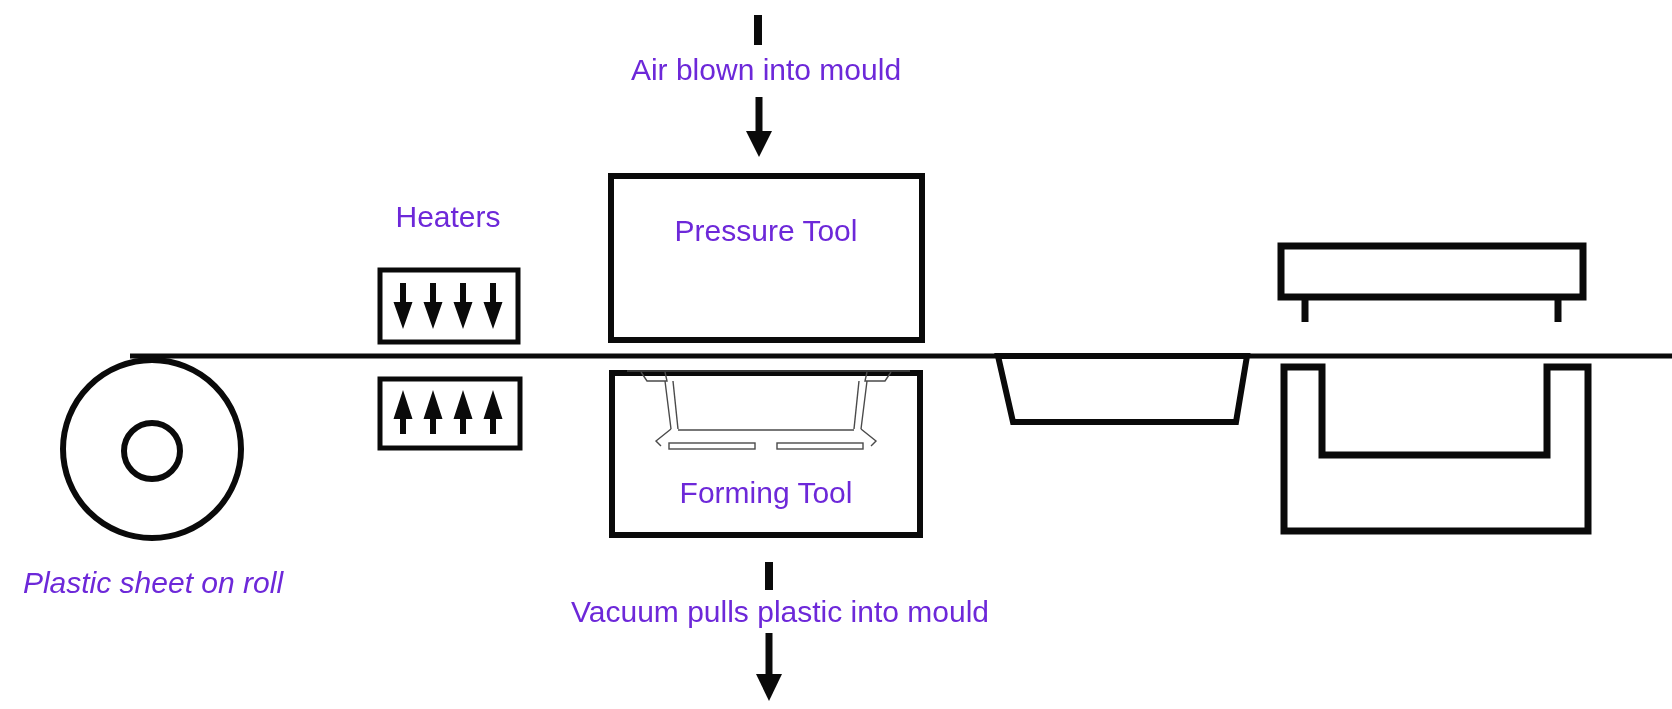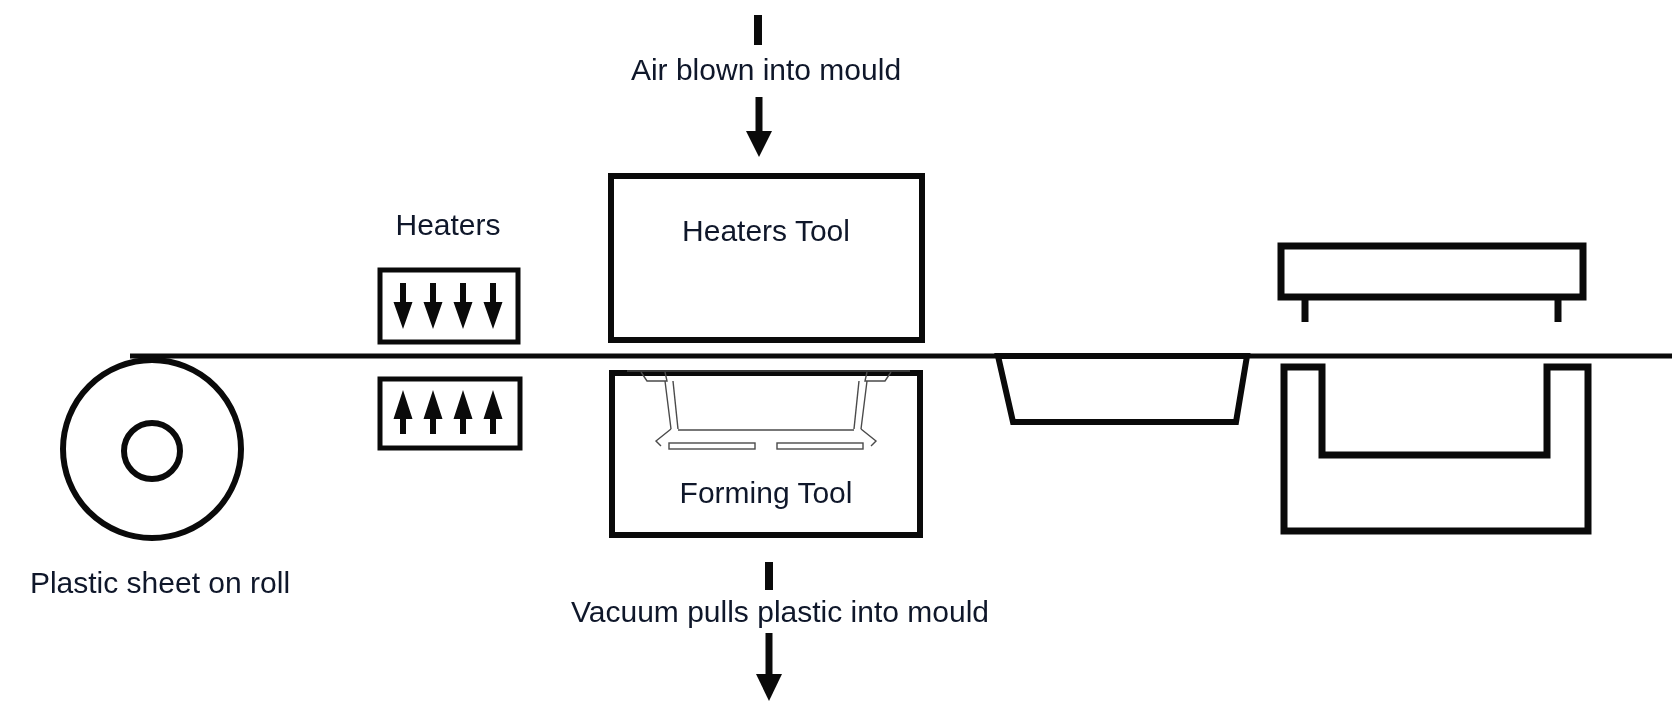--- a/index.html
+++ b/index.html
@@ -19,21 +19,21 @@
   }
   .stage svg {
     position: absolute;
     left: 0;
     top: 0;
   }
   .label {
     position: absolute;
     font-size: 30px;
     line-height: 34px;
-    color: #0f172a;
+    color: #6d28d9;
     white-space: nowrap;
     transform: translateX(-50%);
     letter-spacing: 0px;
   }
 </style>
 </head>
 <body>
 
 <div class="stage">
 
@@ -105,23 +105,23 @@
 
       <path d="M 861,429 L 876,441 L 871,446"></path>
 
       <rect x="669" y="443" width="86" height="6"></rect>
       <rect x="777" y="443" width="86" height="6"></rect>
     </g>
   </svg>
 
   <div class="label" style="left:766px; top:53px;">Air blown into mould</div>
 
-  <div class="label" style="left:448px; top:208px;">Heaters</div>
+  <div class="label" style="left:448px; top:200px;">Heaters</div>
 
-  <div class="label" style="left:766px; top:214px;">Heaters Tool</div>
+  <div class="label" style="left:766px; top:214px;">Pressure Tool</div>
 
-  <div class="label" style="left:160px; top:566px;">Plastic sheet on roll</div>
+  <div class="label" style="left:153px; top:566px;font-style:italic;">Plastic sheet on roll</div>
 
   <div class="label" style="left:780px; top:595px;">Vacuum pulls plastic into mould</div>
 
   <div class="label" style="left:766px; top:476px;">Forming Tool</div>
 
 </div>
 
 </body></html>

